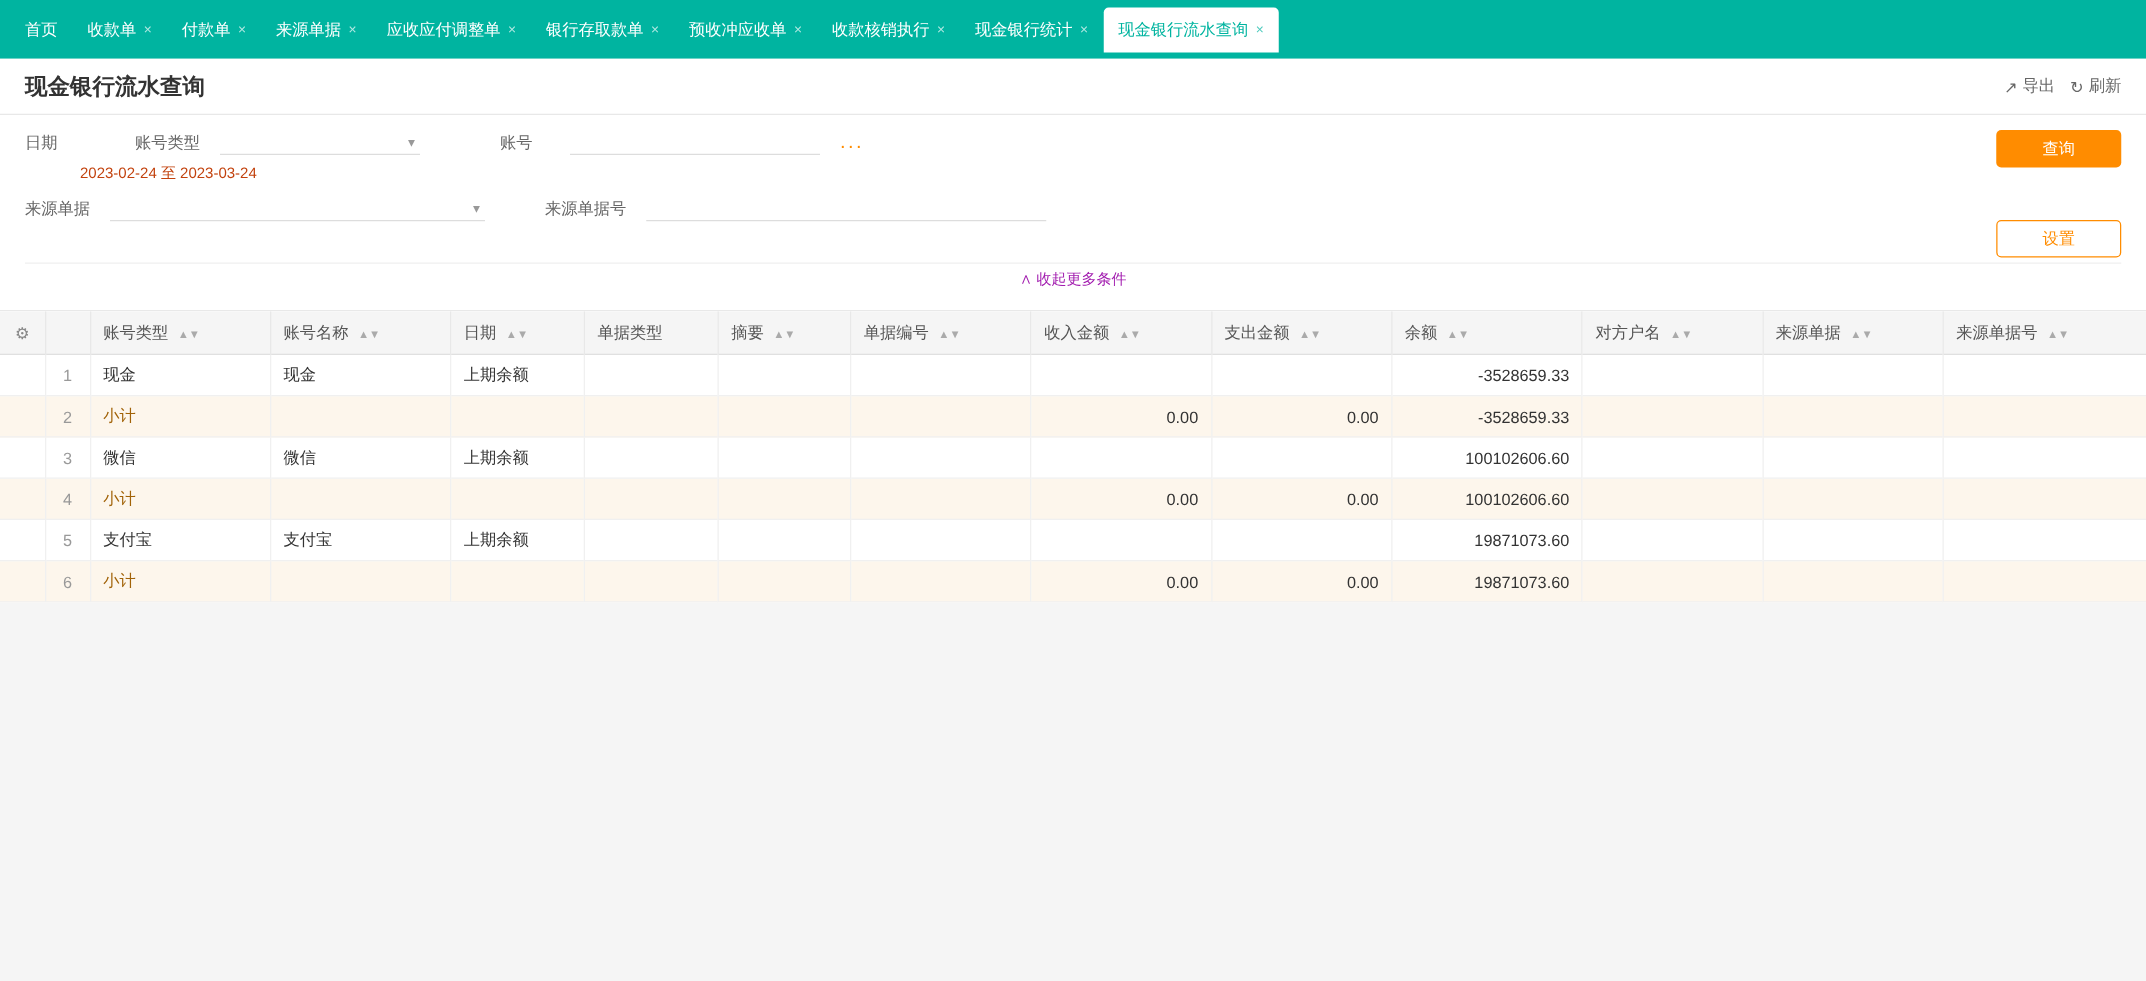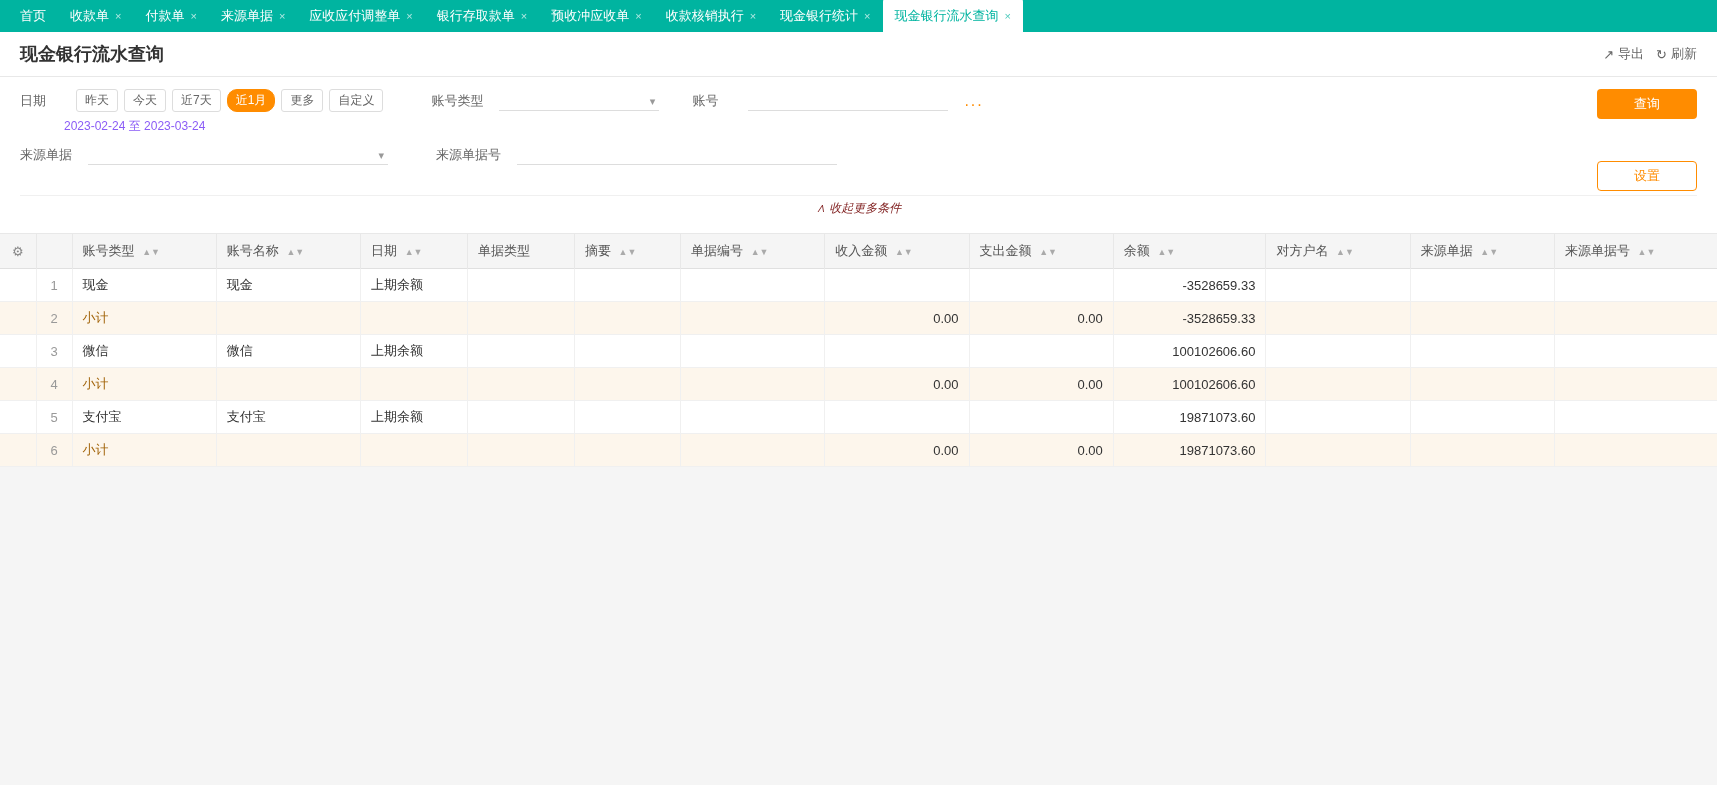--- a/index.html
+++ b/index.html
@@ -3,21 +3,21 @@
   <meta charset="utf-8">
   <style>
     * { box-sizing: border-box; margin: 0; padding: 0; }
     body { font-family: "Microsoft YaHei", Arial, sans-serif; font-size: 13px; background: #f5f5f5; color: #333; }
 
     
     .top-nav {
       background: #00b4a0;
       display: flex;
       align-items: center;
-      height: 32px;
+      height: 47px;
       padding: 0 8px;
       overflow: hidden;
     }
     .nav-item {
       color: #fff;
       padding: 0 12px;
       height: 36px;
       display: flex;
       align-items: center;
       cursor: pointer;
@@ -95,21 +95,21 @@
       background: #fff;
     }
     .date-btn.active {
       background: #ff8c00;
       border-color: #ff8c00;
       color: #fff;
       border-radius: 10px;
     }
     .date-range {
       font-size: 12px;
-      color: #8b5cf6;
+      color: #c2410c;
       margin-left: 4px;
     }
     .filter-select {
       border: none;
       border-bottom: 1px solid #ddd;
       outline: none;
       padding: 2px 20px 2px 4px;
       min-width: 160px;
       font-size: 13px;
       color: #333;
@@ -169,26 +169,25 @@
       padding: 5px 16px;
       border-radius: 4px;
       cursor: pointer;
       font-size: 13px;
       margin-top: 36px;
     }
 
     .collapse-bar {
       text-align: center;
       padding: 4px 0;
-      color: #7f1d1d;
+      color: #a21caf;
       cursor: pointer;
       font-size: 12px;
       border-top: 1px solid #f0f0f0;
       margin-top: 4px;
-      font-style: italic;
     }
 
     
     .table-container {
       background: #fff;
       margin: 0;
       overflow: auto;
     }
     table {
       width: 100%;
@@ -318,35 +317,27 @@
     </div>
   </div>
 </div>
 
 <div class="filter-area">
   <div class="filter-main-row">
     <div class="filter-left">
 
       <div class="filter-row" style="margin-bottom:6px;">
         <span class="filter-label">日期</span>
-        <div class="date-options">
-          <button class="date-btn">昨天</button>
-          <button class="date-btn">今天</button>
-          <button class="date-btn">近7天</button>
-          <button class="date-btn active">近1月</button>
-          <button class="date-btn">更多</button>
-          <button class="date-btn">自定义</button>
-        </div>
         <span style="margin-left:32px;" class="filter-label">账号类型</span>
         <div class="select-wrapper">
           <select class="filter-select">
             <option value=""></option>
           </select>
         </div>
-        <span style="margin-left:17px;" class="filter-label">账号</span>
+        <span style="margin-left:48px;" class="filter-label">账号</span>
         <input type="text" class="account-input" value="" style="">
         <span class="more-dots">...</span>
       </div>
 
       <div style="margin-left:40px; margin-bottom:10px;">
         <span class="date-range">2023-02-24 至 2023-03-24</span>
       </div>
 
       <div class="filter-row">
         <span class="filter-label">来源单据</span>

